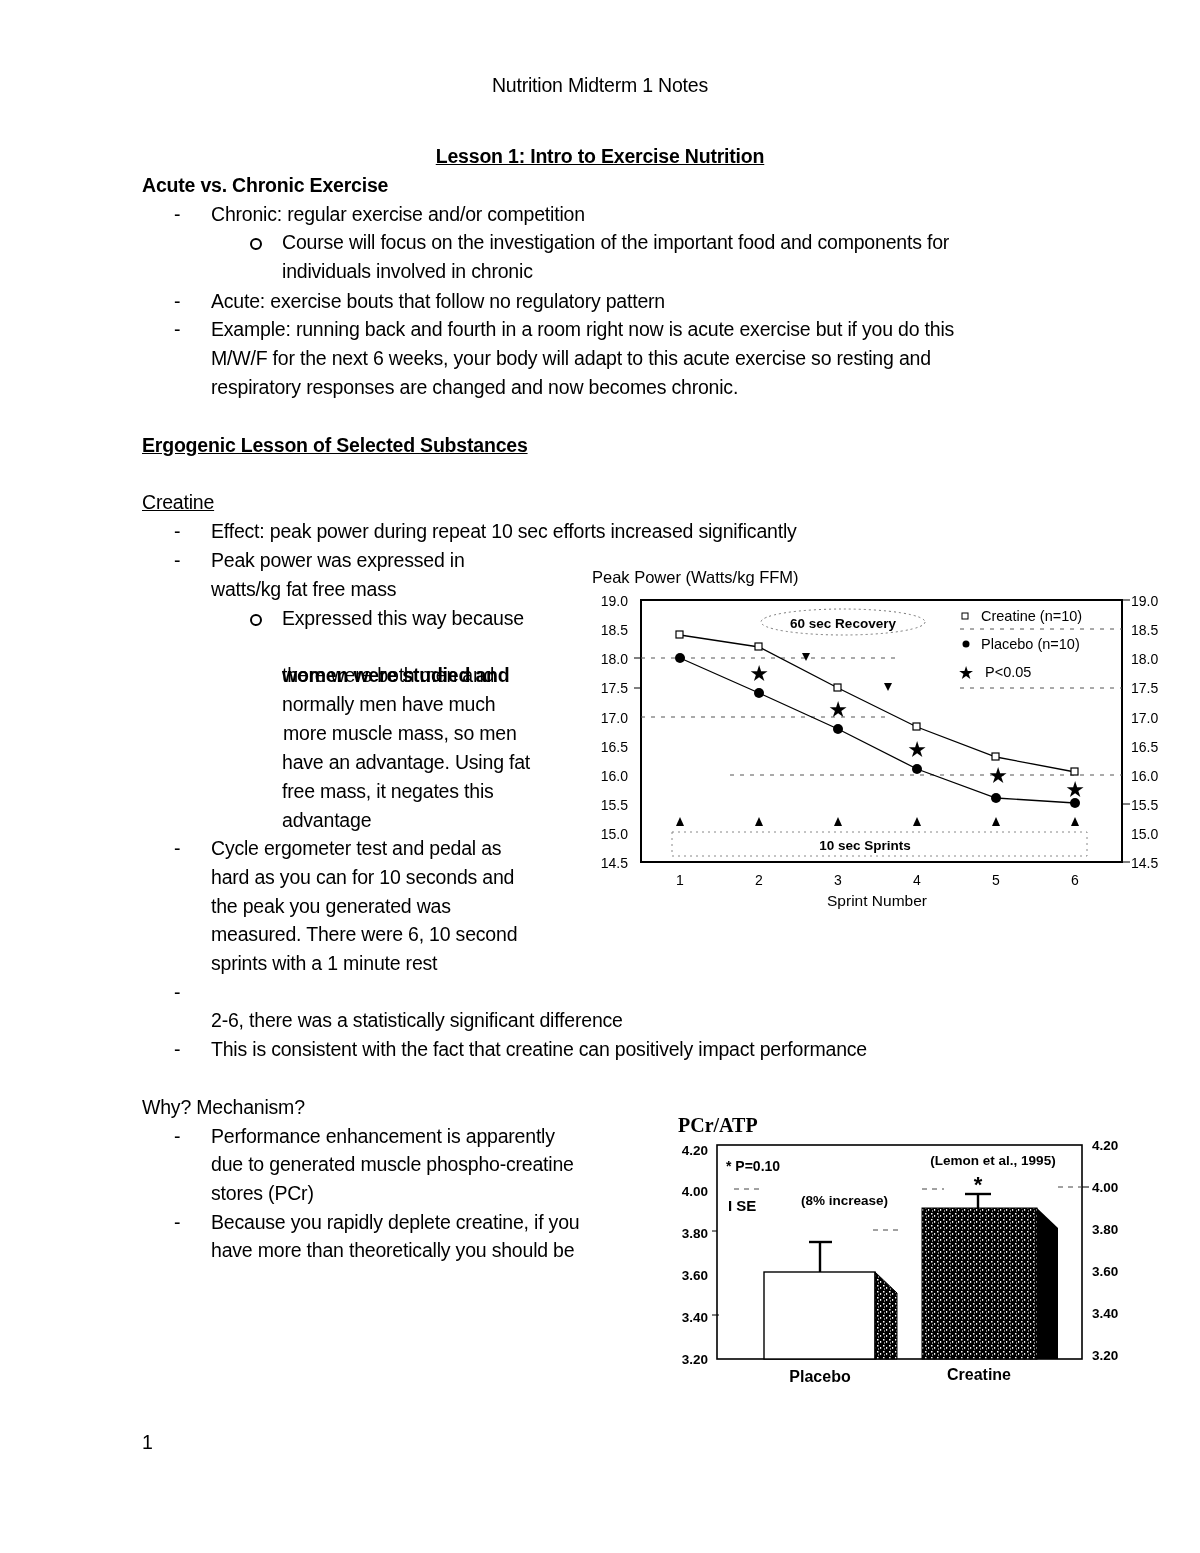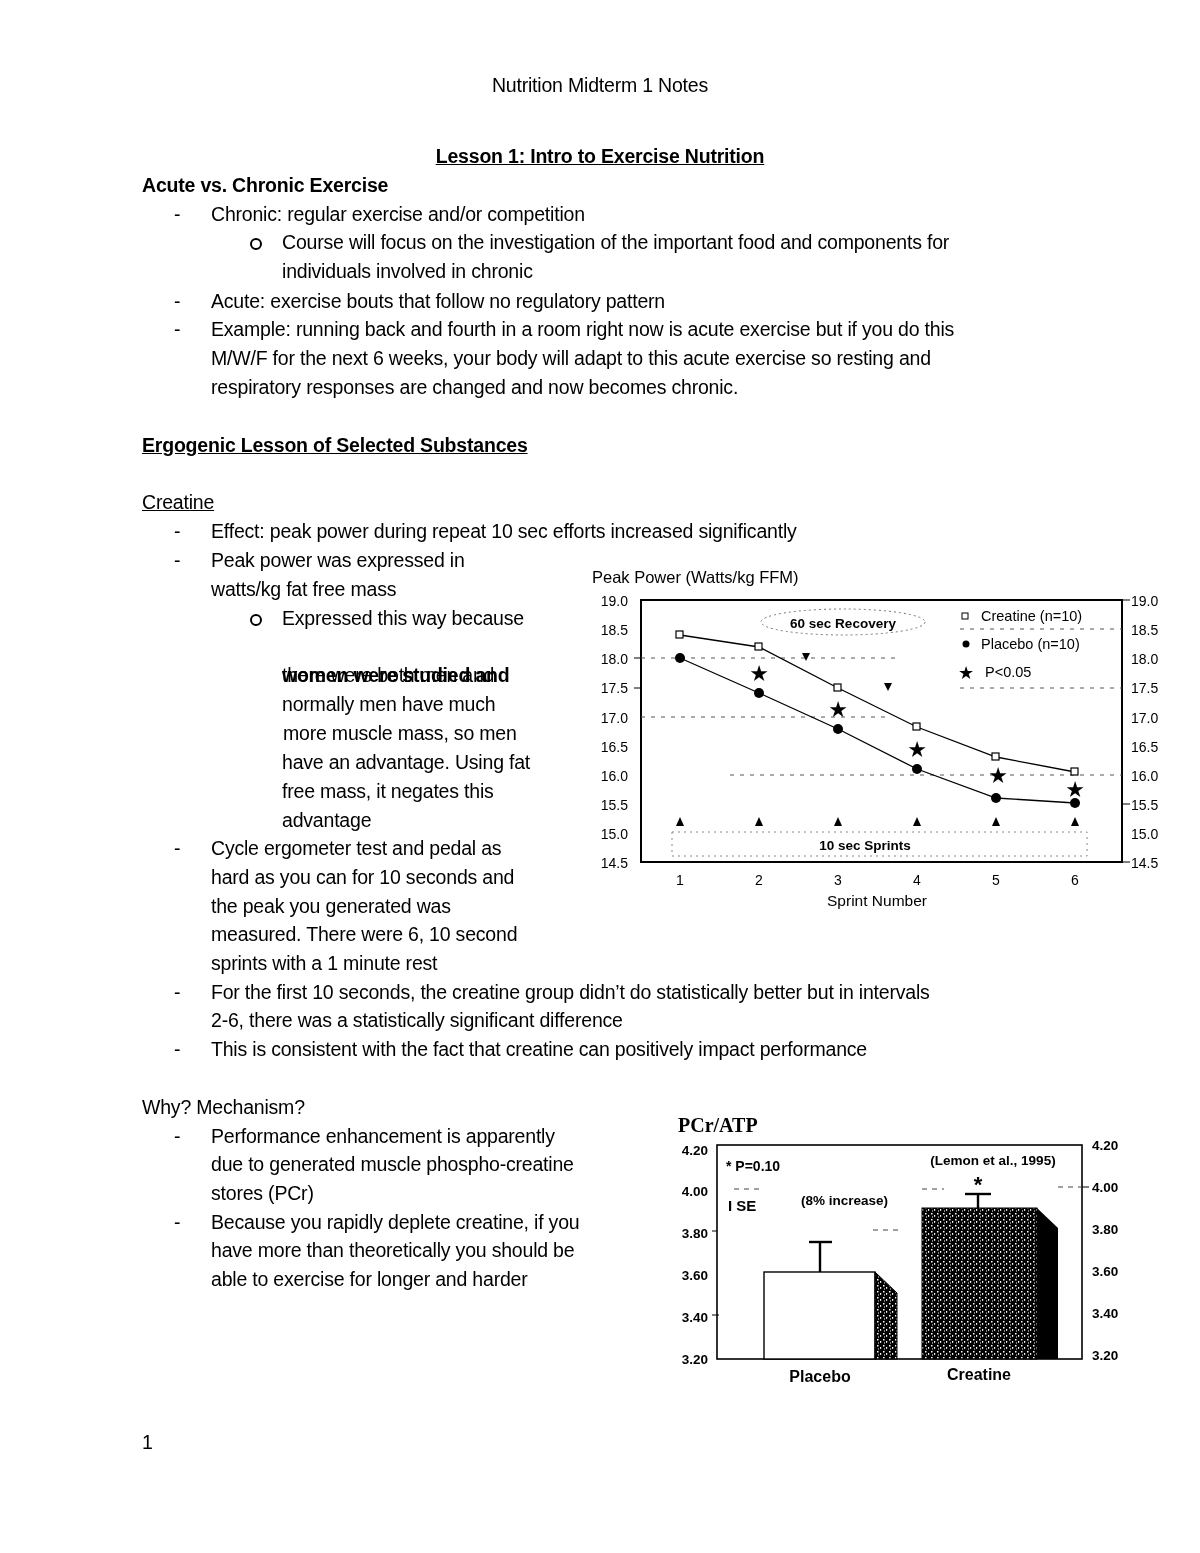--- a/index.html
+++ b/index.html
@@ -65,37 +65,35 @@
   <div class="t" style="left:282px; top:806px;">advantage</div>
 
   <div class="bullet" style="left:174px; top:834px;">-</div>
   <div class="t" style="left:211px; top:834px;">Cycle ergometer test and pedal as</div>
   <div class="t" style="left:211px; top:863px;">hard as you can for 10 seconds and</div>
   <div class="t" style="left:211px; top:892px;">the peak you generated was</div>
   <div class="t" style="left:211px; top:920px;">measured. There were 6, 10 second</div>
   <div class="t" style="left:211px; top:949px;">sprints with a 1 minute rest</div>
 
   <div class="bullet" style="left:174px; top:978px;">-</div>
-  <div class="t" style="left:211px; top:978px;">For the first 10 seconds, the creatine group didn’t do statistically better but in intervals</div>
   <div class="t" style="left:211px; top:1006px;">2-6, there was a statistically significant difference</div>
 
   <div class="bullet" style="left:174px; top:1035px;">-</div>
   <div class="t" style="left:211px; top:1035px;">This is consistent with the fact that creatine can positively impact performance</div>
 
   <div class="t" style="left:142px; top:1093px;">Why? Mechanism?</div>
 
   <div class="bullet" style="left:174px; top:1122px;">-</div>
   <div class="t" style="left:211px; top:1122px;">Performance enhancement is apparently</div>
   <div class="t" style="left:211px; top:1150px;">due to generated muscle phospho-creatine</div>
   <div class="t" style="left:211px; top:1179px;">stores (PCr)</div>
 
   <div class="bullet" style="left:174px; top:1208px;">-</div>
   <div class="t" style="left:211px; top:1208px;">Because you rapidly deplete creatine, if you</div>
   <div class="t" style="left:211px; top:1236px;">have more than theoretically you should be</div>
-  <div class="t" style="left:211px; top:1265px;">able to exercise for longer and harder</div>
 
   <div class="t" style="left:142px; top:1428px;">1</div>
 
   <svg style="position:absolute; left:560px; top:560px;" width="620" height="360" viewBox="560 560 620 360">
     <text x="592" y="583" font-size="16.5">Peak Power (Watts/kg FFM)</text>
 
     <rect x="641" y="600" width="481" height="262" fill="none" stroke="#000" stroke-width="2"></rect>
 
     <g stroke="#555" stroke-width="1" stroke-dasharray="4,6" fill="none">
       <line x1="641" y1="658" x2="900" y2="658"></line>

